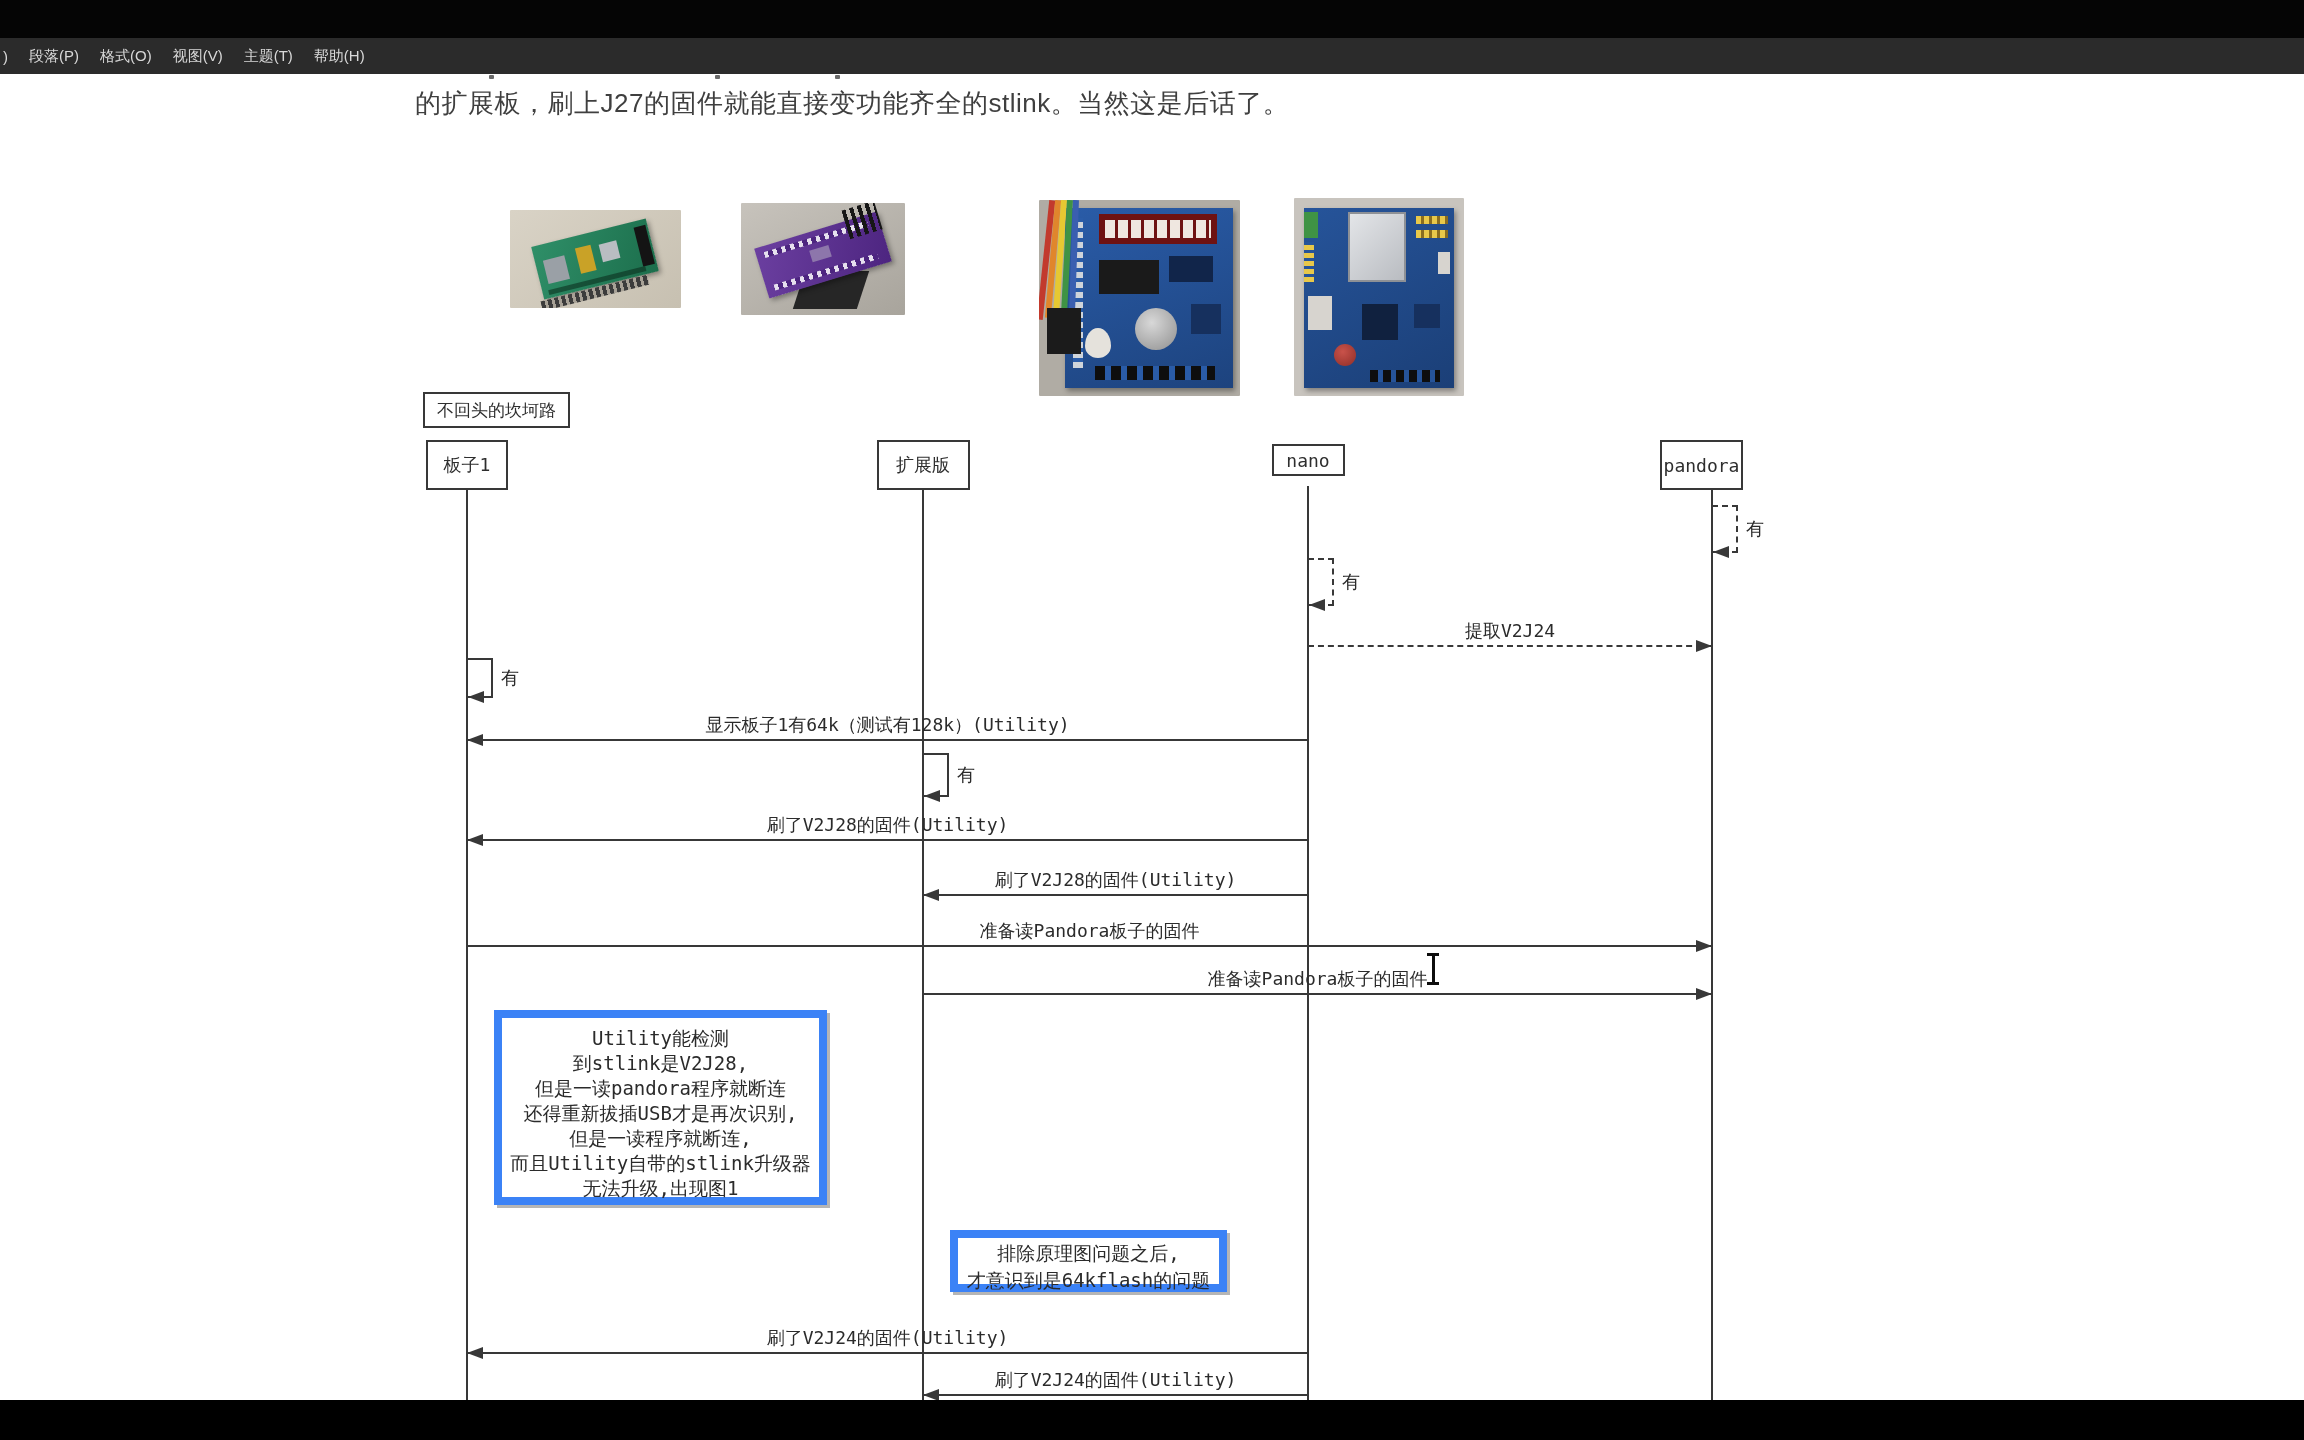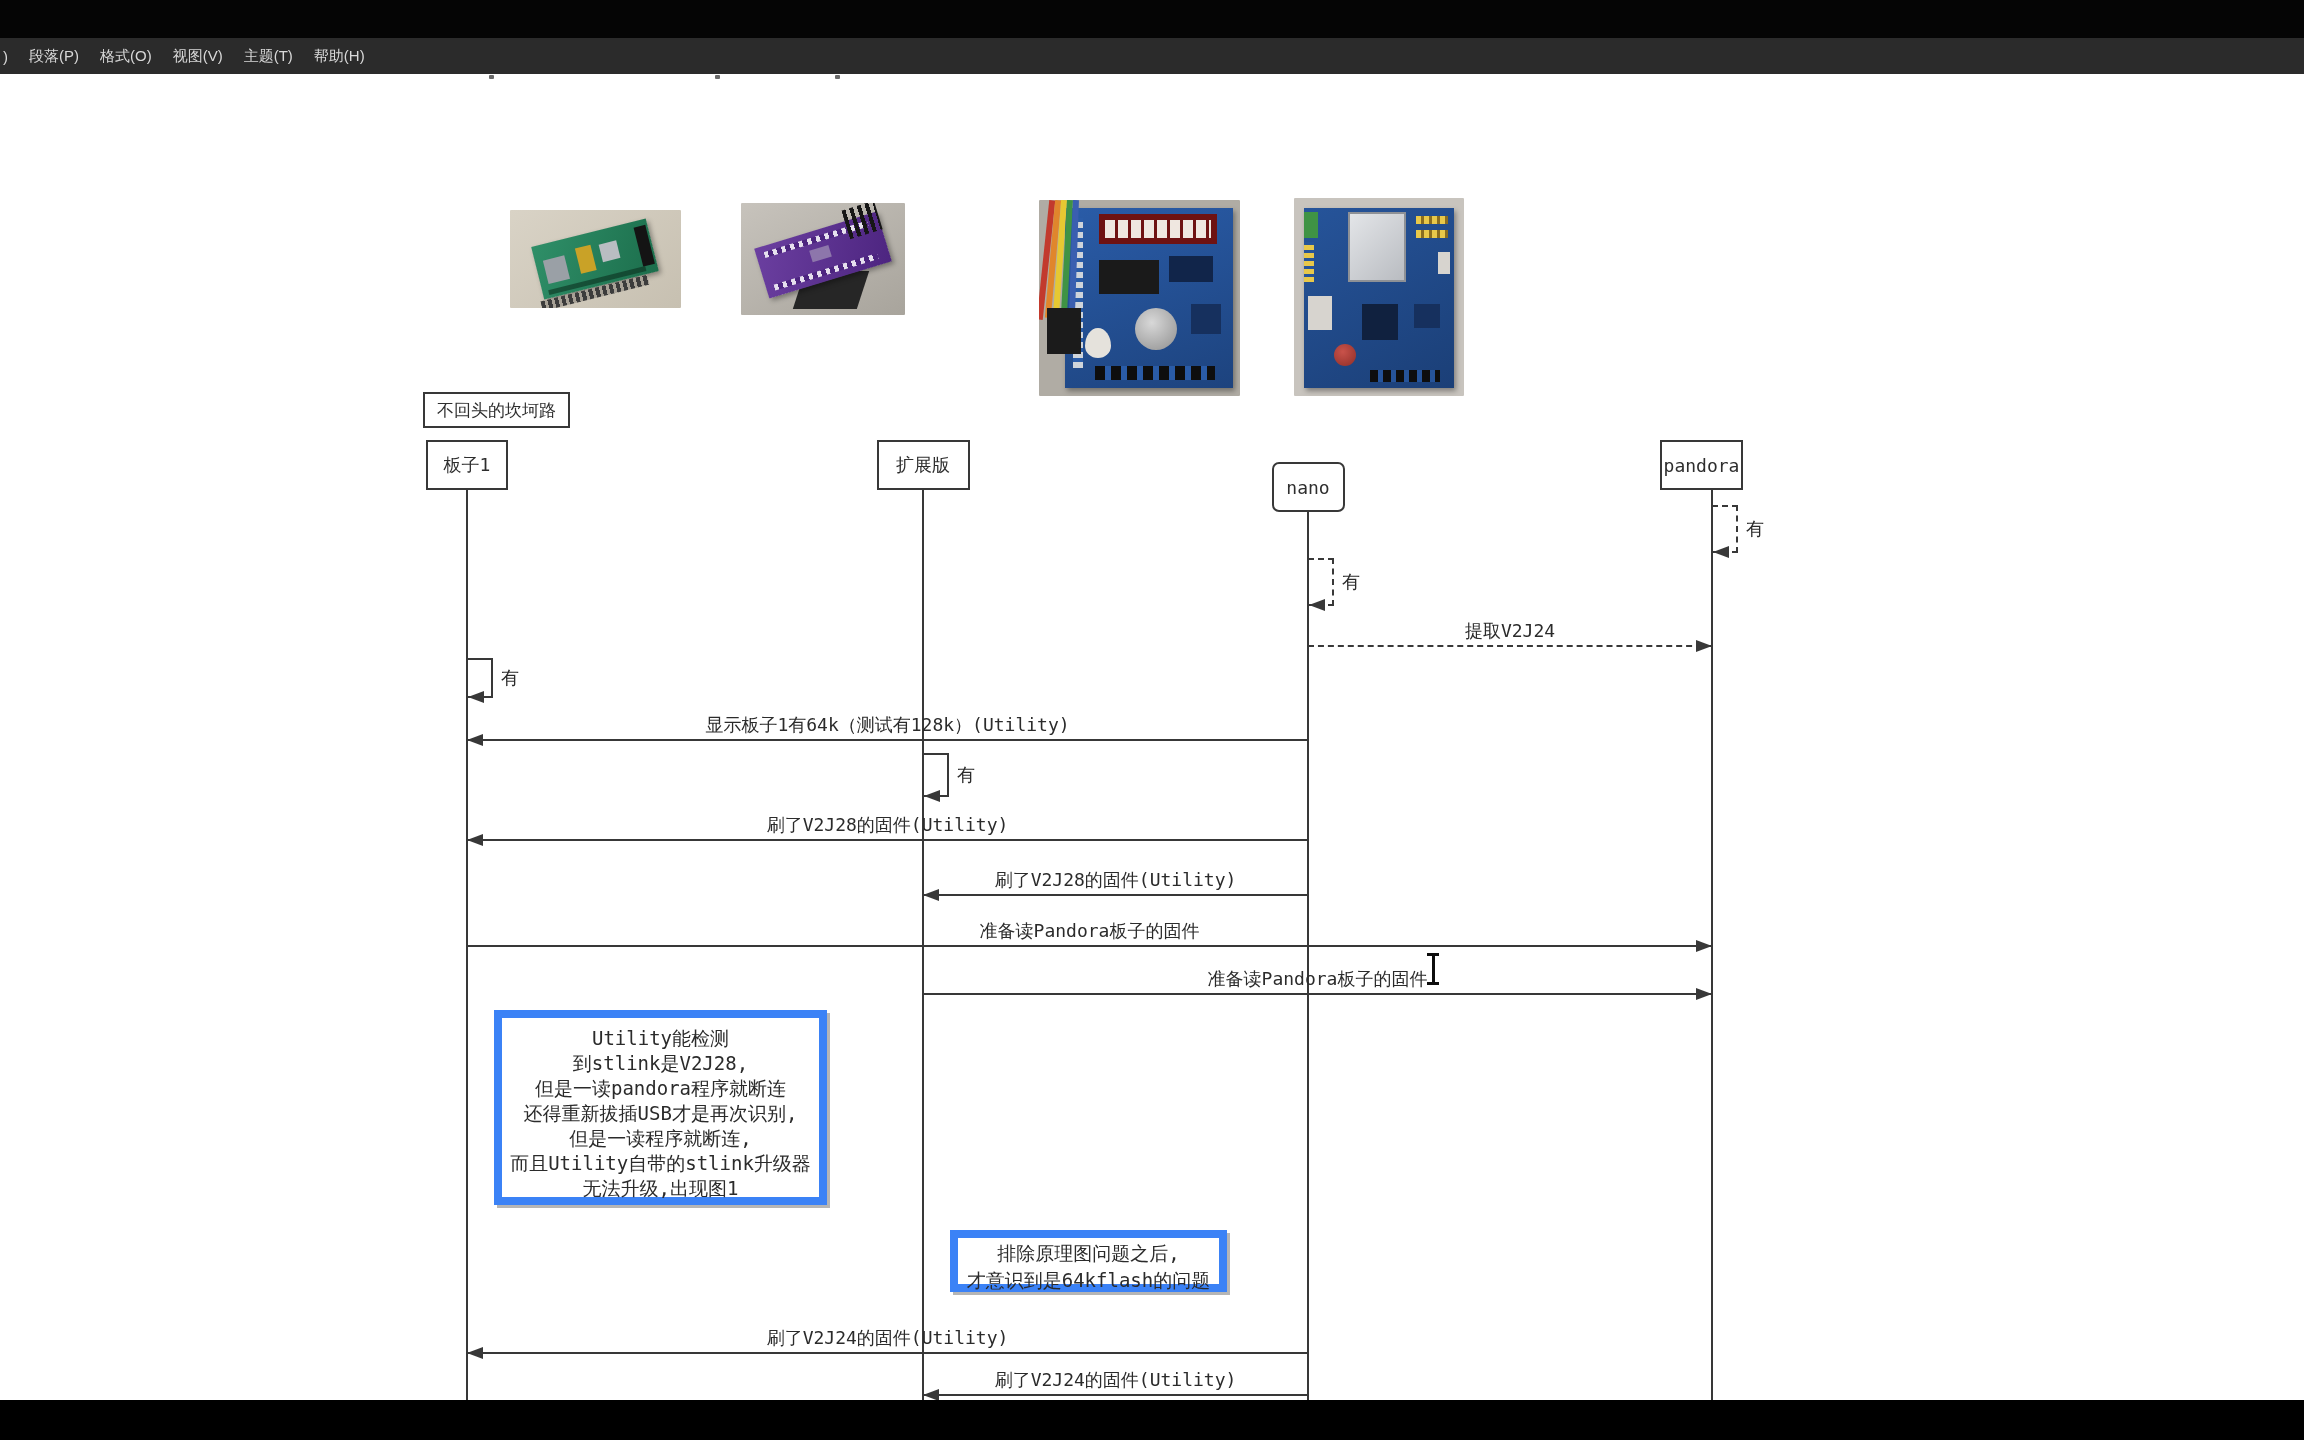--- a/index.html
+++ b/index.html
@@ -59,20 +59,21 @@
       <span class="menu-item">主题(T)</span>
       <span class="menu-item">帮助(H)</span>
     </div>
 
   <div id="content" class="abs">
 
     <div class="abs remnant" style="left:489px;width:5px;"></div>
     <div class="abs remnant" style="left:715px;width:5px;"></div>
     <div class="abs remnant" style="left:835px;width:5px;"></div>
 
+    <p id="paragraph" class="abs" style="margin:0;">的扩展板，刷上J27的固件就能直接变功能齐全的stlink。当然这是后话了。</p>
 
     <div class="abs photo" style="left:510px;top:136px;width:171px;height:98px;background:linear-gradient(140deg,#d9d3c6,#c7c0b1);">
       <div class="board" style="left:26px;top:22px;width:118px;height:54px;background:linear-gradient(120deg,#2f8f68,#1c6e4c);transform:rotate(-14deg);">
         <div class="chip" style="left:8px;top:16px;width:22px;height:24px;background:#9aa0a6;"></div>
         <div class="chip" style="left:42px;top:12px;width:16px;height:26px;background:#c9a227;"></div>
         <div class="chip" style="left:66px;top:14px;width:18px;height:18px;background:#b9bdc2;"></div>
         <div class="chip" style="right:2px;top:6px;width:12px;height:40px;background:#141414;"></div>
         <div class="chip" style="left:6px;bottom:3px;width:100px;height:5px;background:rgba(10,40,25,.55);"></div>
       </div>
       <div class="chip" style="left:30px;top:78px;width:110px;height:10px;background:repeating-linear-gradient(90deg,#3c3c3c 0 4px,#a7a196 4px 7px);transform:rotate(-14deg);"></div>
@@ -162,21 +163,21 @@
         <div class="abs self-label" style="left:1342px;top:496px;">有</div>
         <div class="abs selfmsg" style="left:467px;top:584px;height:40px;"></div>
         <div class="abs arrow-l" style="left:468px;top:617px;"></div>
         <div class="abs self-label" style="left:501px;top:592px;">有</div>
         <div class="abs selfmsg" style="left:923px;top:679px;height:44px;"></div>
         <div class="abs arrow-l" style="left:924px;top:716px;"></div>
         <div class="abs self-label" style="left:957px;top:689px;">有</div>
         <div class="abs dg-box" style="left:423px;top:318px;width:147px;height:36px;font-size:17px;">不回头的坎坷路</div>
         <div class="abs dg-box" style="left:426px;top:366px;width:82px;height:50px;">板子1</div>
         <div class="abs dg-box" style="left:876.5px;top:366px;width:93px;height:50px;">扩展版</div>
-        <div class="abs dg-box" style="left:1271.5px;top:388px;width:73px;height:50px;border-radius:7px;">nano</div>
+        <div class="abs dg-box" style="left:1271.5px;top:370px;width:73px;height:32px;">nano</div>
         <div class="abs dg-box" style="left:1660px;top:366px;width:83px;height:50px;">pandora</div>
         <div class="abs note" style="left:494px;top:936px;width:333px;height:195px;line-height:25px;padding-top:8px;">
           <div>Utility能检测</div>
           <div>到stlink是V2J28,</div>
           <div>但是一读pandora程序就断连</div>
           <div>还得重新拔插USB才是再次识别,</div>
           <div>但是一读程序就断连,</div>
           <div>而且Utility自带的stlink升级器</div>
           <div>无法升级,出现图1</div>
         </div>

